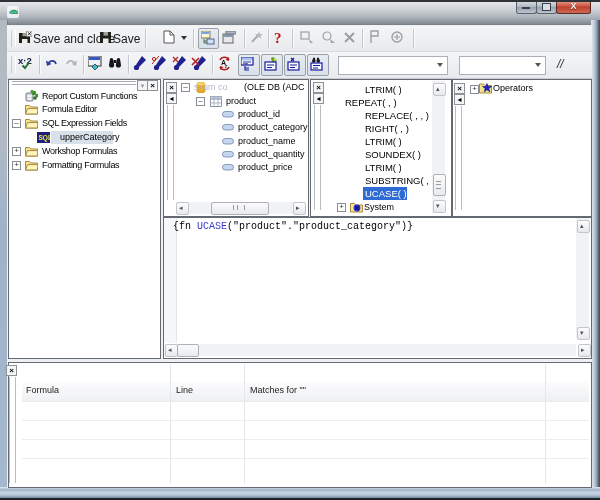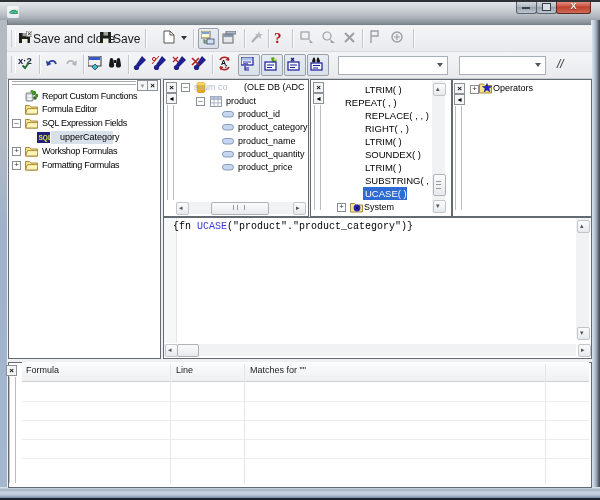--- a/index.html
+++ b/index.html
@@ -403,21 +403,21 @@
   <div class="sthumb" style="left:177px;top:344px;width:20px;height:11px;"></div>
   <div class="sbtn" style="left:578px;top:344px;width:11px;height:11px;"></div>
   <div class="arrglyph" style="left:581px;top:346px;">▸</div>
   <div class="abs" style="left:9px;top:479px;width:9px;height:7px;background:#e8c9a8;opacity:.55;border-radius:2px;"></div>
 
   <div class="panel" style="left:8px;top:362px;width:582px;height:124px;"></div>
   <div class="pstrip">
     <div class="x" style="left:6px;top:365px;font-weight:bold;">×</div>
   </div>
   <div class="groove" style="left:9px;top:377px;height:106px;"></div>
-  <div class="abs" style="left:22px;top:362px;width:567px;height:19px;background:linear-gradient(#fcfcfd,#eef0f2);border-bottom:1px solid #cdd0d4;">
+  <div class="abs" style="left:22px;top:382px;width:567px;height:19px;background:linear-gradient(#fcfcfd,#eef0f2);border-bottom:1px solid #cdd0d4;">
     <div class="hdrcell" style="left:4px;">Formula</div>
     <div class="hdrcell" style="left:154px;">Line</div>
     <div class="hdrcell" style="left:228px;">Matches for ""</div>
   </div>
   <div class="abs" style="left:170px;top:364px;width:1px;height:120px;background:#e4e7ea;"></div>
   <div class="abs" style="left:244px;top:364px;width:1px;height:120px;background:#e4e7ea;"></div>
   <div class="abs" style="left:545px;top:364px;width:1px;height:120px;background:#e4e7ea;"></div>
   <div class="abs" style="left:22px;top:401px;width:567px;height:1px;background:#eaecef;"></div>
   <div class="abs" style="left:22px;top:420px;width:567px;height:1px;background:#eaecef;"></div>
   <div class="abs" style="left:22px;top:439px;width:567px;height:1px;background:#eaecef;"></div>

